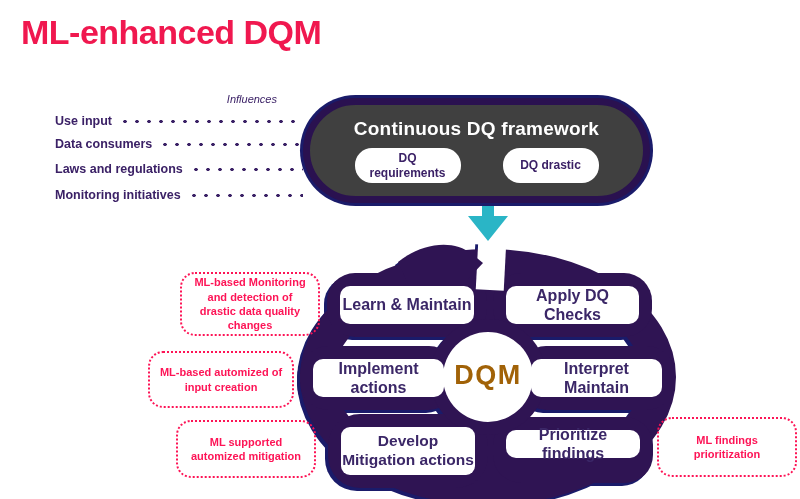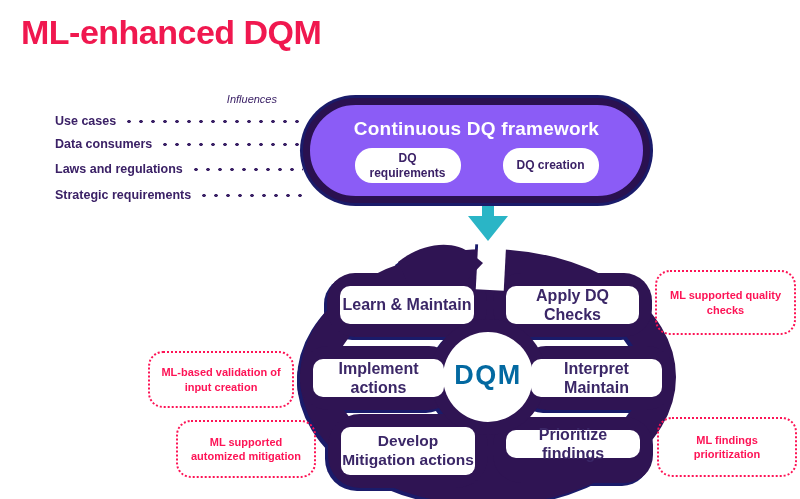--- a/index.html
+++ b/index.html
@@ -21,21 +21,21 @@
   .inf-row .lbl{white-space:nowrap;margin-left:auto;font-size:12.5px;font-weight:700;color:#3B2166;}
   .inf-row .dots{
     width:0;flex-grow:1;height:5px;margin-left:7px;
     background-image:radial-gradient(circle,#3B2166 1.6px,transparent 1.9px);
     background-size:12px 5px;background-repeat:repeat-x;background-position:left center;
   }
   .r1{top:113px}.r2{top:136px}.r3{top:161px}.r4{top:187px}
   
   .pill{
     position:absolute;left:303px;top:98px;width:347px;height:105px;box-sizing:border-box;
-    background:#8b5cf6;border:7px solid #2A1150;border-radius:56px;
+    background:#404040;border:7px solid #2A1150;border-radius:56px;
     box-shadow:0 0 0 3px #1A1B6A;display:flex;flex-direction:column;align-items:center;
     justify-content:center;gap:8px;z-index:3;
   }
   .pill-title{color:#fff;font-size:19px;font-weight:800;letter-spacing:.2px;}
   .chip-row{display:flex;gap:42px;}
   .chip{
     background:#fff;border-radius:17px;min-width:96px;padding:3px 10px;box-sizing:border-box;
     text-align:center;font-size:12px;font-weight:700;color:#3B2166;line-height:1.2;
     display:flex;align-items:center;justify-content:center;
   }
@@ -51,21 +51,21 @@
   }
   .s1{left:340px;top:286px;width:134px;height:38px;}
   .s2{left:506px;top:286px;width:133px;height:38px;}
   .s3{left:313px;top:359px;width:131px;height:38px;}
   .s4{left:531px;top:359px;width:131px;height:38px;}
   .s5{left:341px;top:427px;width:134px;height:48px;font-size:15.5px;border-radius:9px;}
   .s6{left:506px;top:430px;width:134px;height:28px;}
   
   .dqm{
     position:absolute;left:443px;top:360px;width:90px;z-index:2;text-align:center;
-    font-size:27px;font-weight:800;letter-spacing:1.5px;color:#0369a1;
+    font-size:27px;font-weight:800;letter-spacing:1.5px;color:#a16207;
   }
   
   .note{
     position:absolute;border:2px dotted #FD1456;border-radius:15px;box-sizing:border-box;
     color:#FD1456;font-size:11px;font-weight:700;line-height:1.3;text-align:center;
     display:flex;align-items:center;justify-content:center;padding:4px 6px;z-index:2;background:transparent;
   }
   .a1{left:180px;top:272px;width:140px;height:64px;}
   .a2{left:655px;top:270px;width:141px;height:65px;}
   .a3{left:148px;top:351px;width:146px;height:57px;}
@@ -75,44 +75,44 @@
 </head>
 <body>
 
 <div id="stage">
 
   <h1 class="title">ML-enhanced DQM</h1>
 
   <div class="influences-heading">Influences</div>
 
   <div class="inf-row r1">
-    <span class="lbl">Use cases</span>
+    <span class="lbl">Use input</span>
     <span class="dots"></span>
   </div>
   <div class="inf-row r2">
     <span class="lbl">Data consumers</span>
     <span class="dots"></span>
   </div>
   <div class="inf-row r3">
     <span class="lbl">Laws and regulations</span>
     <span class="dots"></span>
   </div>
   <div class="inf-row r4">
-    <span class="lbl">Strategic requirements</span>
+    <span class="lbl">Monitoring initiatives</span>
     <span class="dots"></span>
   </div>
 
   <div class="pill">
     <div class="pill-title">Continuous DQ framework</div>
     <div class="chip-row">
       <div class="chip">
           <span>DQ requirements</span>
         </div>
       <div class="chip">
-          <span>DQ creation</span>
+          <span>DQ drastic</span>
         </div>
     </div>
   </div>
 
   <svg class="wheel" width="800" height="499" viewBox="0 0 800 499">
     <g class="wheelshapes">
 
       <ellipse cx="488" cy="377" rx="171" ry="111" fill="none" stroke="#2F1453" stroke-width="34"></ellipse>
 
       <rect x="474" y="262" width="28" height="118" fill="#2F1453"></rect>
@@ -139,18 +139,18 @@
 
   <div class="step s1">Learn &amp; Maintain</div>
   <div class="step s2">Apply DQ Checks</div>
   <div class="step s3">Implement actions</div>
   <div class="step s4">Interpret Maintain</div>
   <div class="step s5">Develop Mitigation actions</div>
   <div class="step s6">Prioritize findings</div>
 
   <div class="dqm">DQM</div>
 
-  <div class="note a2">ML supported quality checks</div>
-  <div class="note a3">ML-based validation of input creation</div>
+  <div class="note a1">ML-based Monitoring and detection of drastic data quality changes</div>
+  <div class="note a3">ML-based automized of input creation</div>
   <div class="note a4">ML supported automized mitigation</div>
   <div class="note a5">ML findings prioritization</div>
 
 </div>
 
 </body></html>

